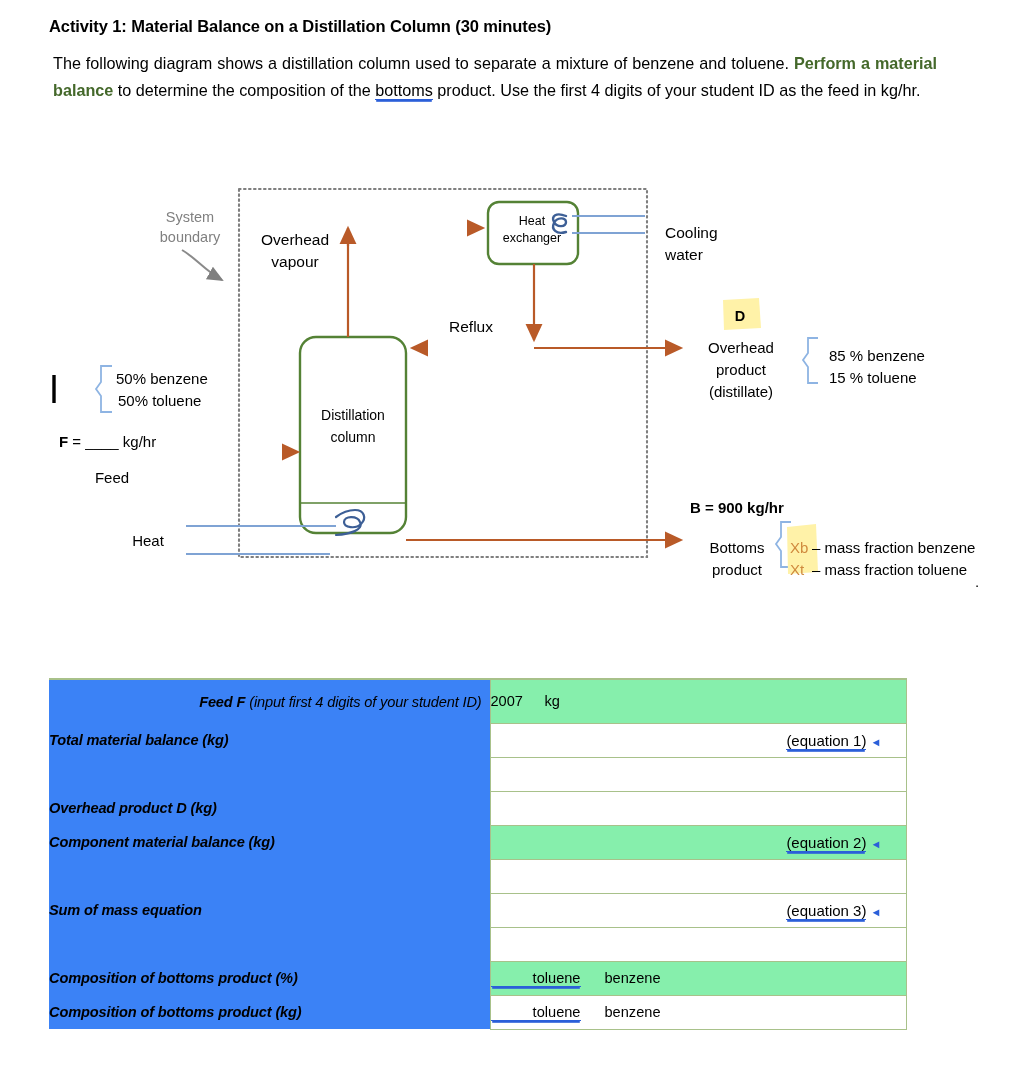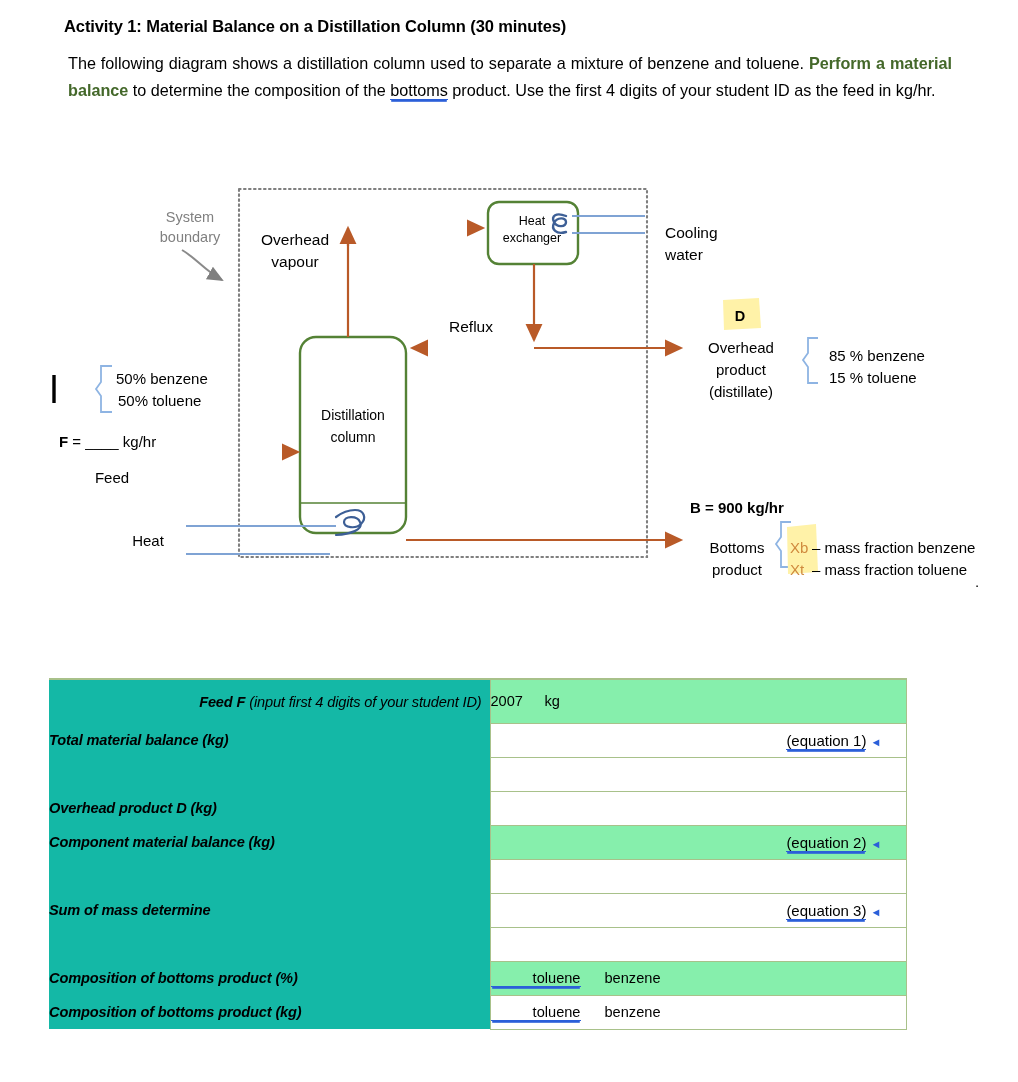--- a/index.html
+++ b/index.html
@@ -4,21 +4,21 @@
 <style>
   html,body{margin:0;padding:0;background:#ffffff;}
   body{
     width:1018px;height:1082px;position:relative;overflow:hidden;
     font-family:"Liberation Sans","DejaVu Sans",sans-serif;
     color:#000;
     -webkit-font-smoothing:antialiased;
   }
 
   
-  #intro-block{position:absolute;left:64px;top:16px;width:900px;}
+  #intro-block{position:absolute;left:49px;top:16px;width:900px;}
   #activity-title{
     font-size:16.5px;font-weight:bold;letter-spacing:-0.1px;line-height:1.3;
     margin:0 0 13px 0;
   }
   #intro-paragraph{
     font-size:16.2px;line-height:1.62;margin:4px;text-align:justify;width:884px;
   }
   .grn-bold{color:#44682a;font-weight:bold;}
   .blue-dbl-underline{
     color:#000;text-decoration:none;position:relative;
@@ -43,21 +43,21 @@
     border-collapse:collapse;table-layout:fixed;
   }
   #balance-table col.c-label{width:441px;}
   #balance-table col.c-value{width:416px;}
   #balance-table td{
     padding:0;vertical-align:middle;font-size:14.6px;
   }
   #balance-table tr.topline td{border-top:2px solid #a8c18a;}
   td.lbl{
     font-style:italic;font-weight:bold;letter-spacing:-0.15px;
-    padding-right:10px;color:#000;border:none;background:#14b8a6;
+    padding-right:10px;color:#000;border:none;background:#3b82f6;
   }
   td.lbl.right{text-align:right;}
   td.lbl.left{text-align:left;padding-left:12px;}
   td.val{
     border:1.3px solid #a8c18a;background:#ffffff;
     padding:2px 12px;font-style:normal;font-weight:normal;
   }
   td.val.shaded{background:#86efac;}
   .eq-wrap{display:block;text-align:right;padding-right:24px;font-size:15px;}
   .eq-wrap .tick{color:#2b5fd9;font-size:11px;}
@@ -234,21 +234,21 @@
         <span class="eq-wrap"><span class="blue-dbl-underline">(equation 2)</span> <span class="tick">◄</span></span>
       </td>
     </tr>
 
     <tr style="height:34px;">
       <td class="lbl left"></td>
       <td class="val">&nbsp;</td>
     </tr>
 
     <tr style="height:34px;">
-      <td class="lbl left">Sum of mass determine</td>
+      <td class="lbl left">Sum of mass equation</td>
       <td class="val">
         <span class="eq-wrap"><span class="blue-dbl-underline">(equation 3)</span> <span class="tick">◄</span></span>
       </td>
     </tr>
 
     <tr style="height:34px;">
       <td class="lbl left"></td>
       <td class="val">&nbsp;</td>
     </tr>
 

